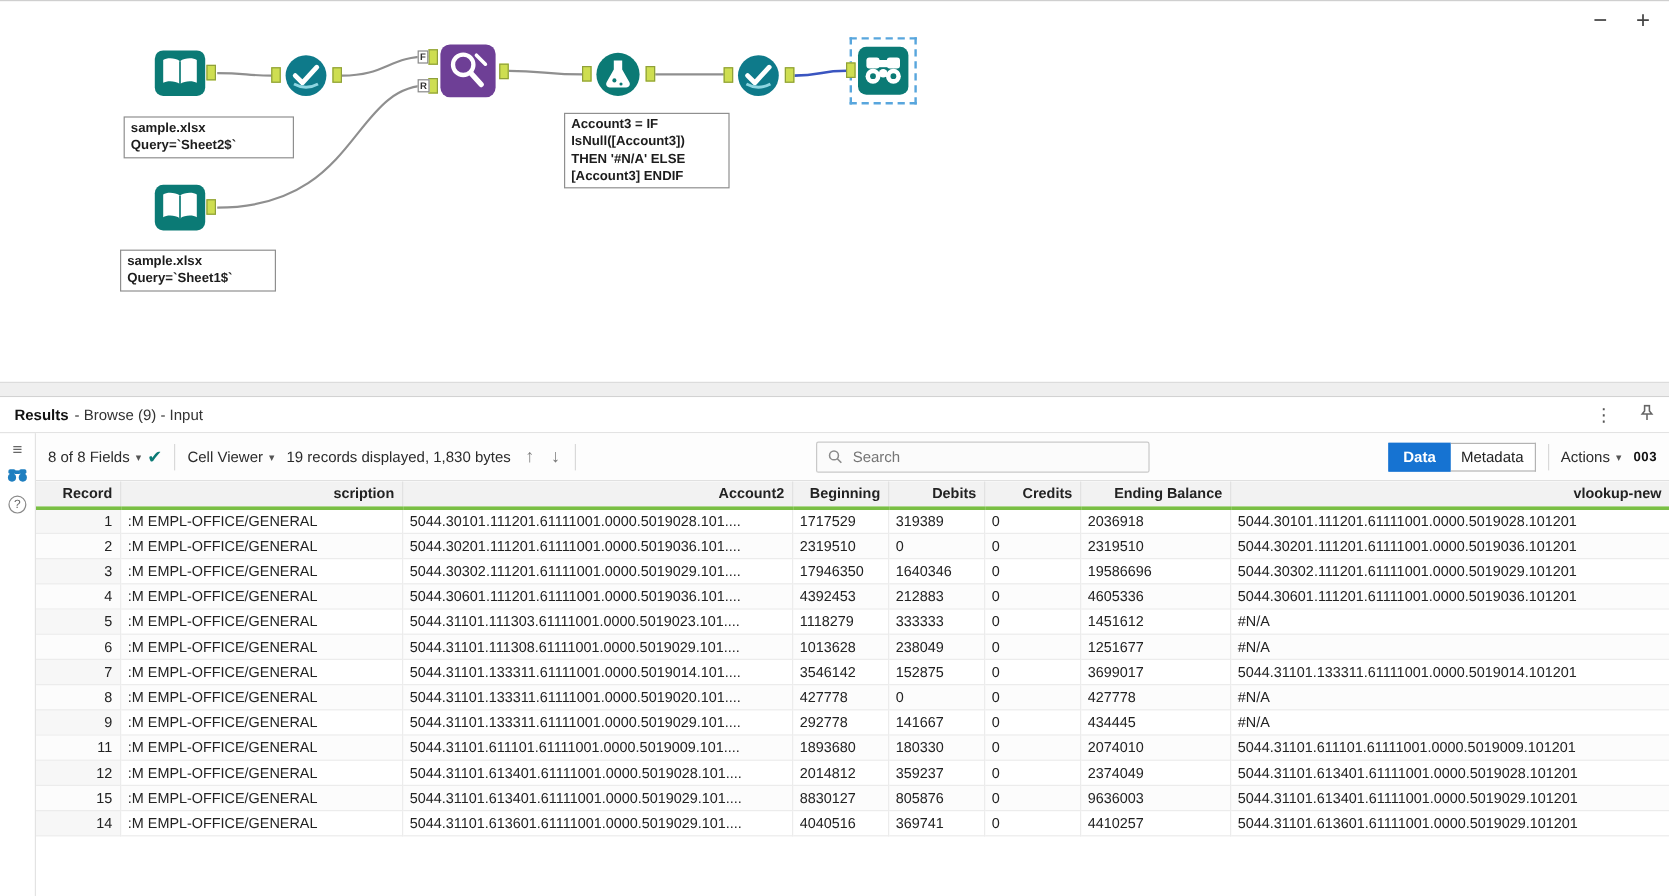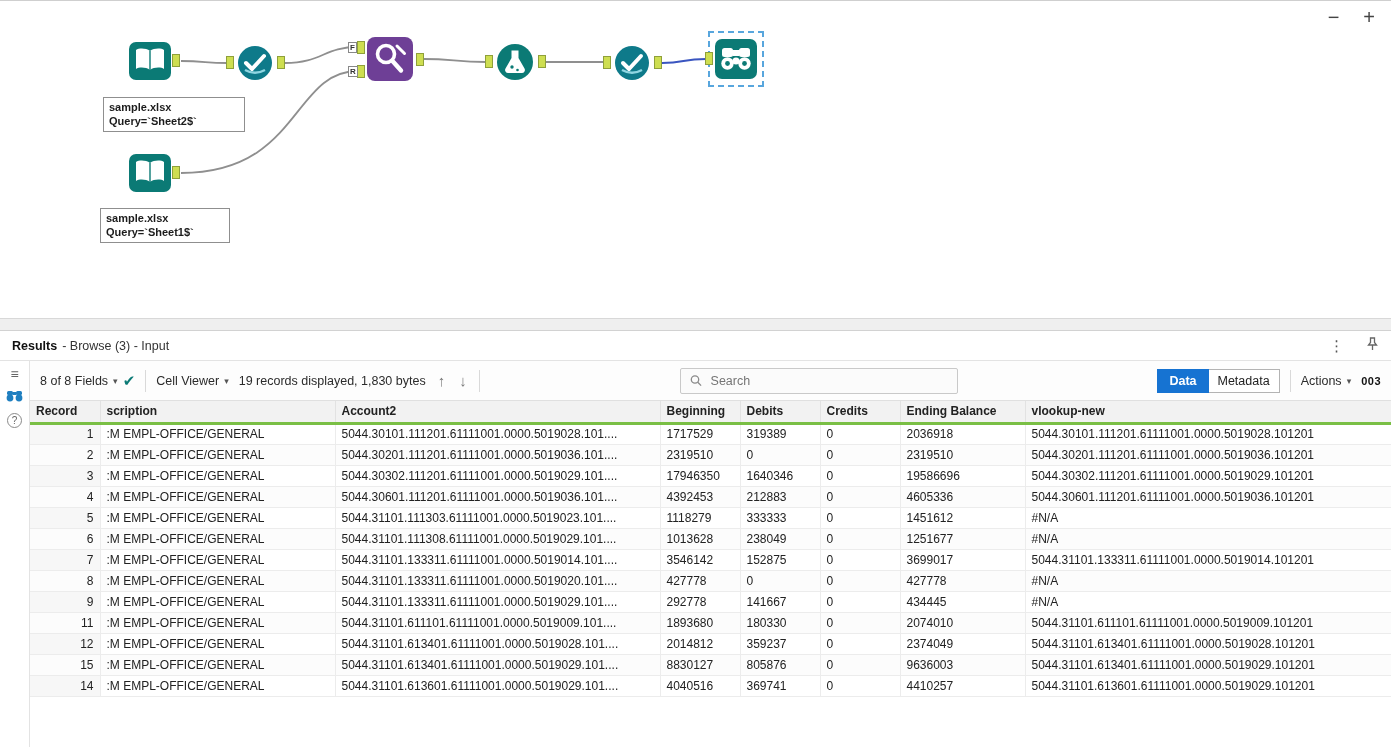--- a/index.html
+++ b/index.html
@@ -97,21 +97,21 @@
     background:#fff; color:#222; border:1px solid #b3b3b3; border-left:none;
     font-size:12.5px; padding:4px 9px; cursor:default;
     font-family:"Liberation Sans", sans-serif;
   }
   .ooo { font-weight:bold; font-size:11px; letter-spacing:0.5px; color:#111; }
 
   
   .table-wrap { flex:1; overflow:hidden; background:#fff; }
   table.grid { border-collapse:collapse; table-layout:fixed; width:1361px; font-size:12px; }
   table.grid th {
-    background:#f2f2f2; font-weight:bold; text-align:left;
+    background:#f2f2f2; font-weight:bold; text-align:right;
     padding:3px 6px; height:22px; white-space:nowrap; overflow:hidden;
     border-right:1px solid #e2e2e2; border-bottom:3px solid #7abf45; cursor:default;
   }
   table.grid td {
     padding:2.5px 6px; height:21px; white-space:nowrap; overflow:hidden;
     border-right:1px solid #ececec; border-bottom:1px solid #ececec; background:#fff;
     cursor:default;
   }
   table.grid tr:nth-child(even) td { background:#fcfcfc; }
   table.grid td.record-col { text-align:right; background:#f7f7f7; }
@@ -232,29 +232,33 @@
     <div class="anchor" style="left:705px; top:51px;"></div>
     <div class="anchor" style="left:172px; top:165px;"></div>
 
     <div class="anchor-label" style="left:348px; top:41px;">F</div>
     <div class="anchor-label" style="left:348px; top:65px;">R</div>
 
     <div class="annotation" style="left:103px; top:96px;  width:142px;">sample.xlsx
 Query=`Sheet2$`</div>
     <div class="annotation" style="left:100px; top:207px; width:130px;">sample.xlsx
 Query=`Sheet1$`</div>
+    <div class="annotation" style="left:470px; top:93px;  width:138px;">Account3 = IF
+IsNull([Account3])
+THEN '#N/A' ELSE
+[Account3] ENDIF</div>
   </div>
 
   <div class="gap"></div>
 
   <div class="results">
 
     <div class="results-title">
       <span class="t-bold">Results</span>
-      <span class="t-sub">- Browse (3) - Input</span>
+      <span class="t-sub">- Browse (9) - Input</span>
       <span class="title-right">
         <button class="kebab">⋮</button>
         <button class="pin-btn">
           <svg width="13" height="14" viewBox="0 0 13 14">
             <path d="M4.5 1 h4 v4.5 l2 2.5 H2.5 l2 -2.5 Z" fill="none" stroke="#666" stroke-width="1.3"></path>
             <line x1="6.5" y1="8" x2="6.5" y2="13" stroke="#666" stroke-width="1.3"></line>
           </svg>
         </button>
       </span>
     </div>

